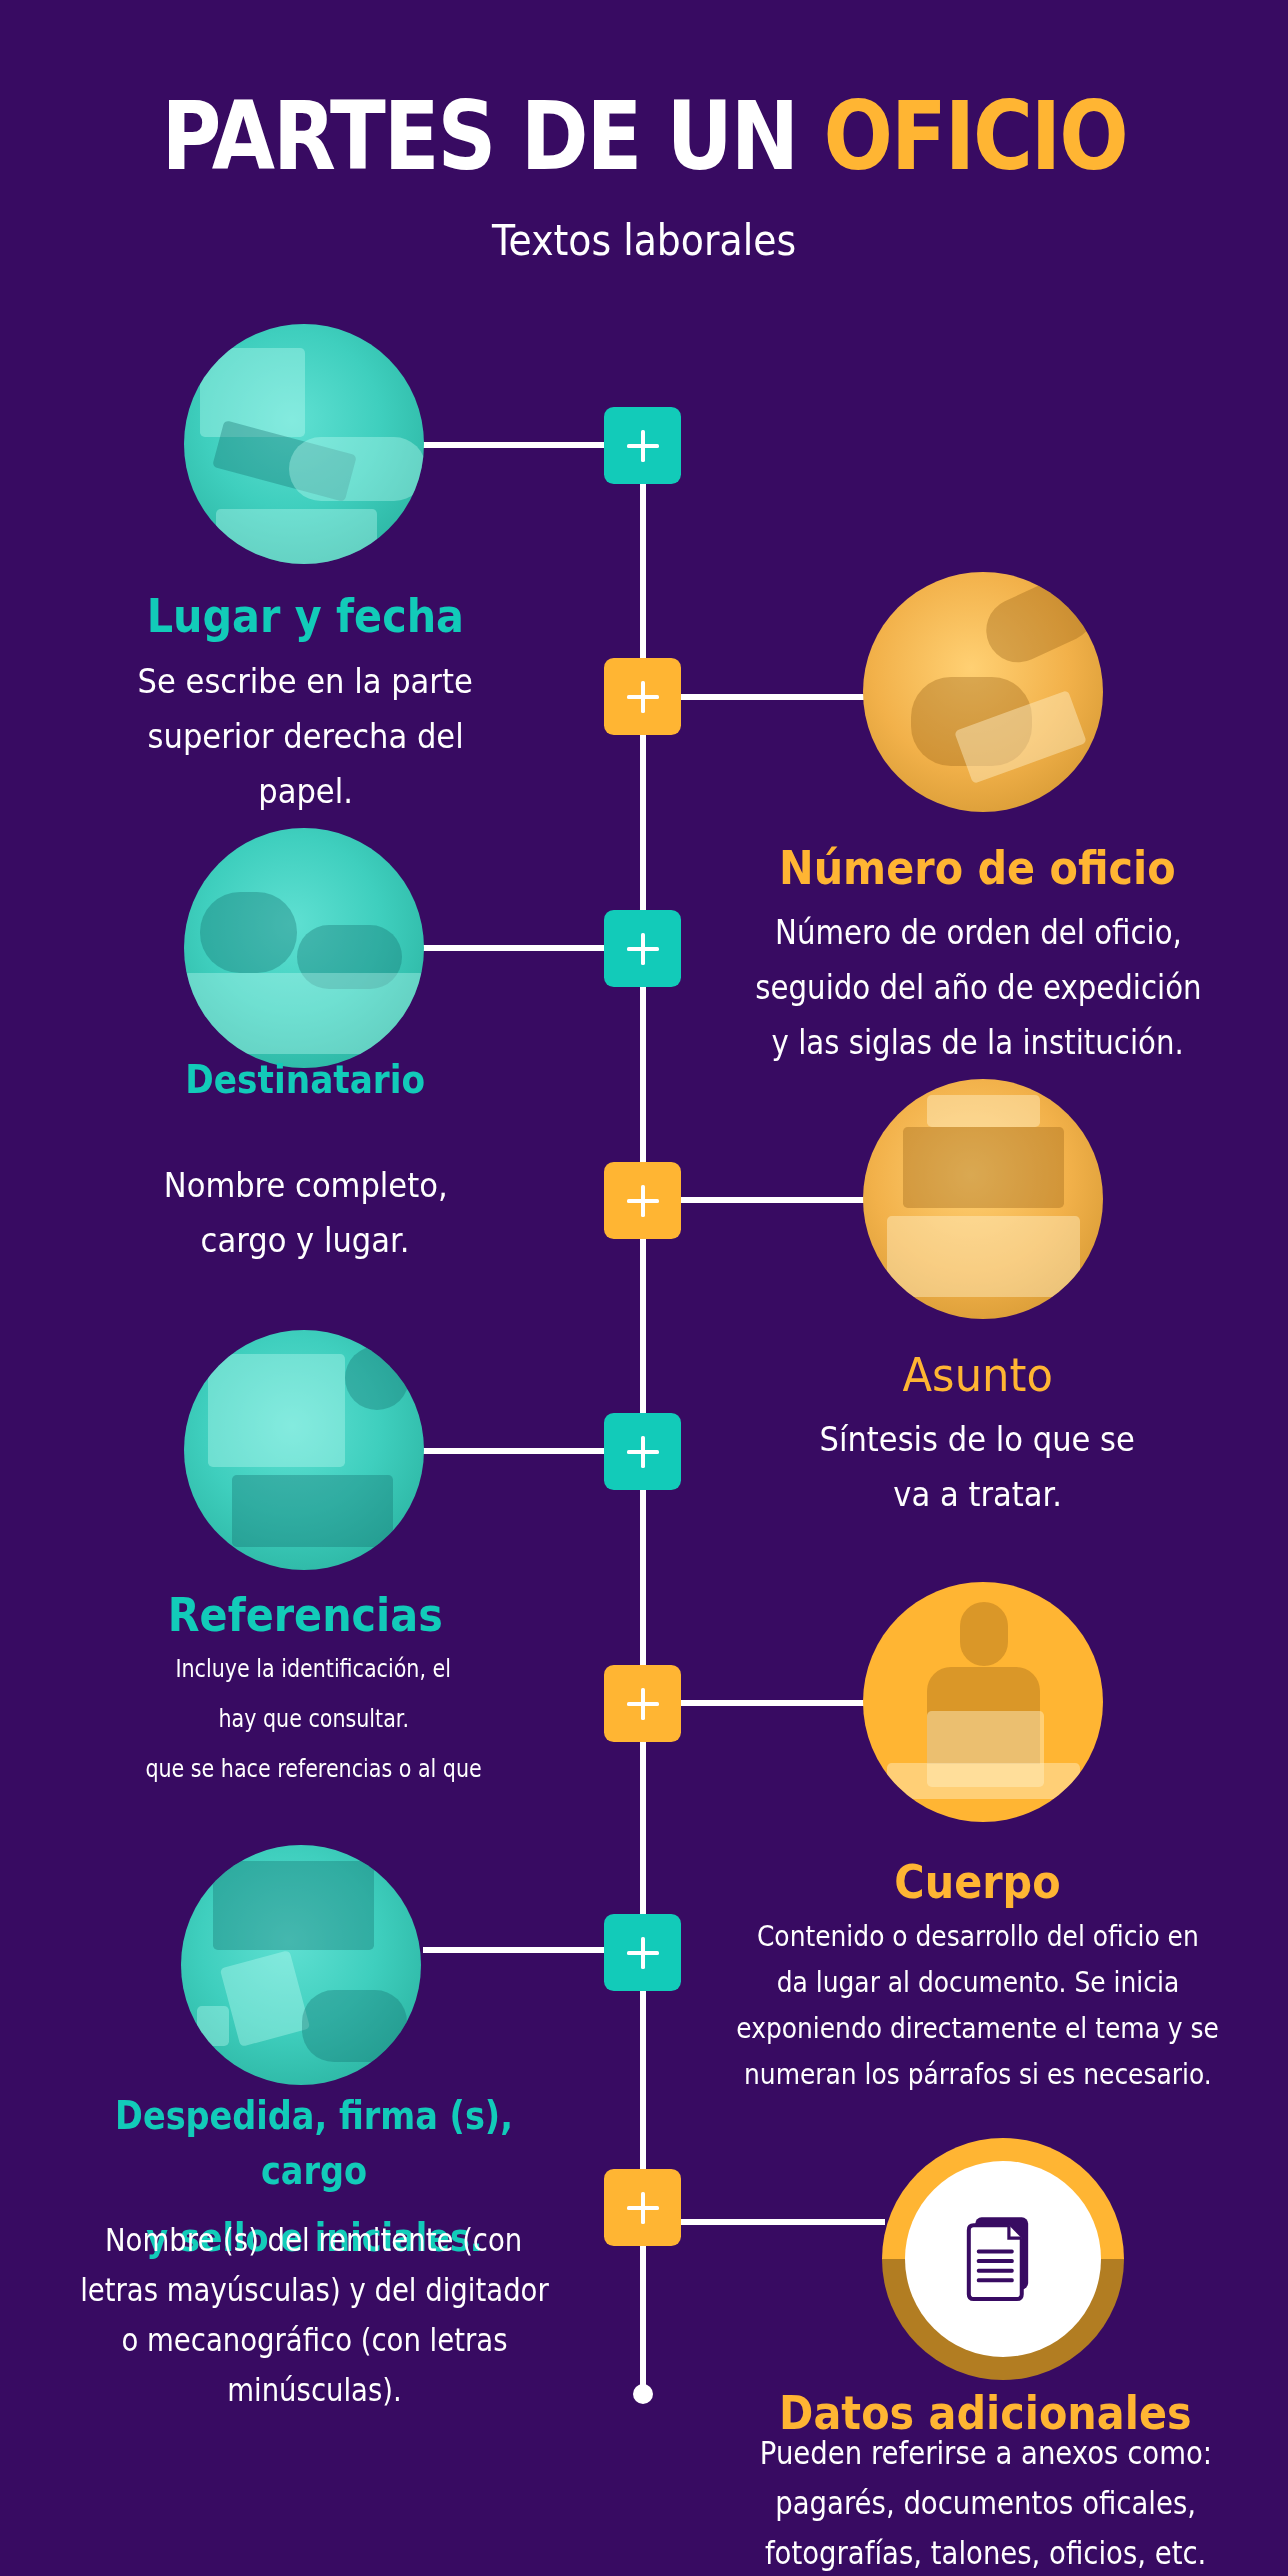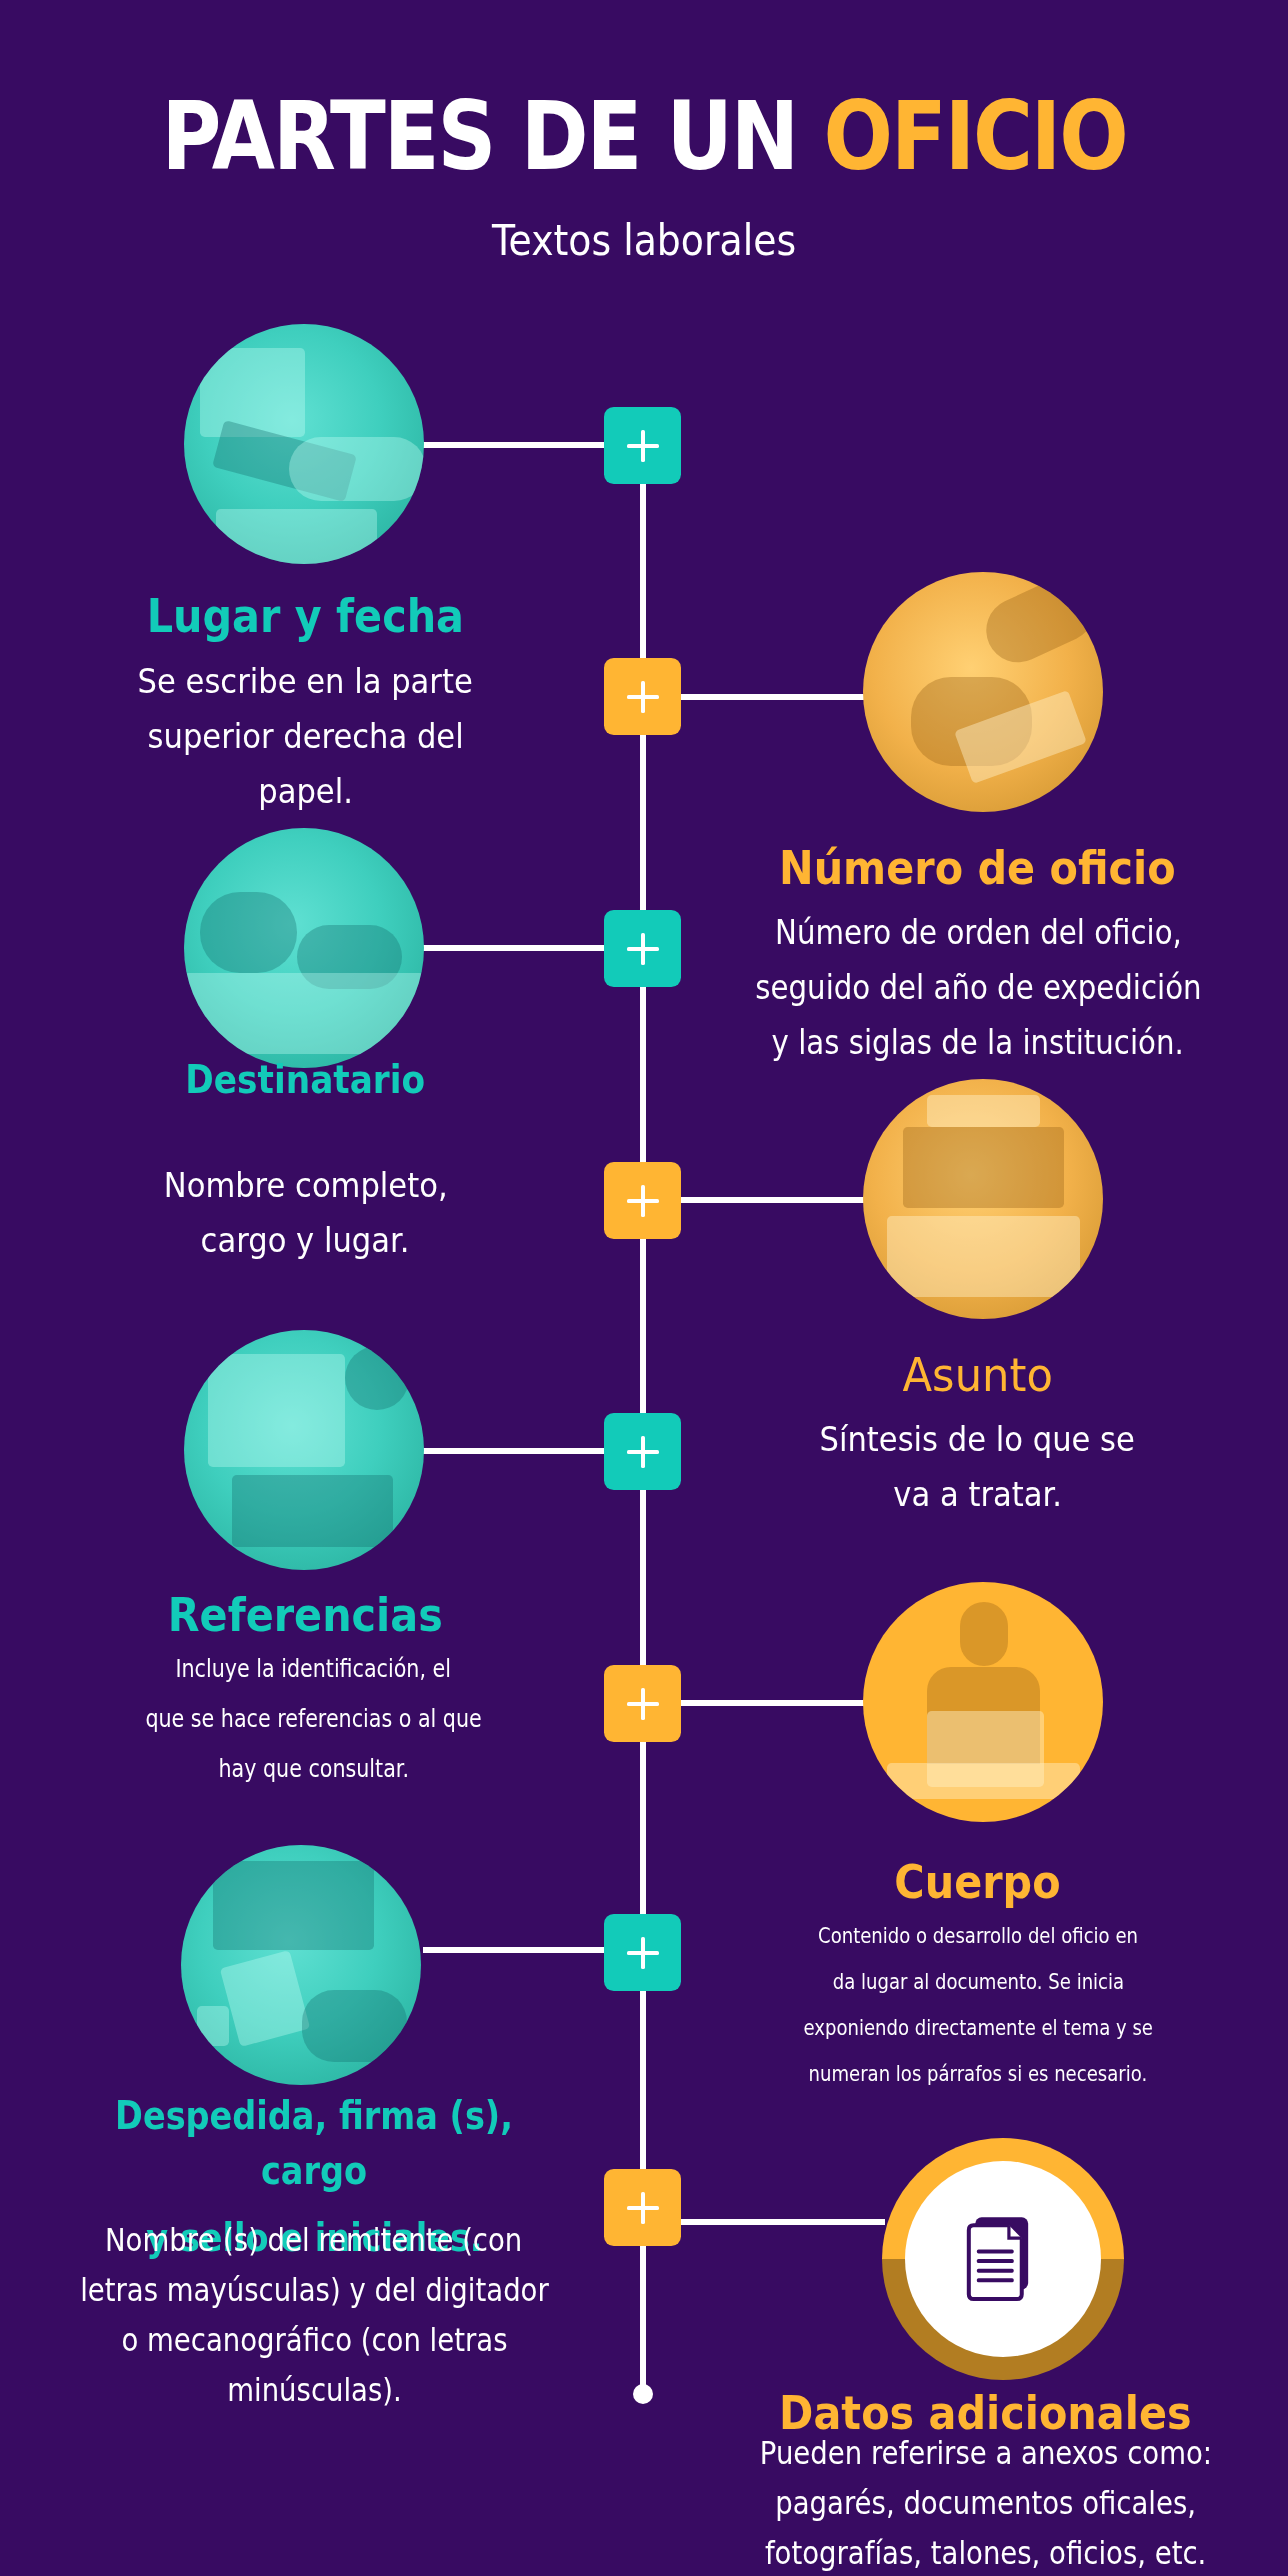--- a/index.html
+++ b/index.html
@@ -221,28 +221,28 @@
 <div class="desc" style="left:708px; top:1412px; width:539px; font-size:34px; line-height:55px;">
   <span class="line"><span class="squeeze" style="transform:scaleX(0.9);">Síntesis de lo que se</span></span>
   <span class="line"><span class="squeeze" style="transform:scaleX(0.9);">va a tratar.</span></span>
 </div>
 
 <div class="heading teal" style="left:48px; top:1583px; width:515px; font-size:47px; line-height:64px;">
   <span class="squeeze" style="transform:scaleX(0.88);">Referencias</span>
 </div>
 <div class="desc" style="left:40px; top:1644px; width:547px; font-size:24px; line-height:50px;">
   <span class="line"><span class="squeeze" style="transform:scaleX(0.86);">Incluye la identificación, el</span></span>
+  <span class="line"><span class="squeeze" style="transform:scaleX(0.86);">hay que consultar.</span></span>
   <span class="line"><span class="squeeze" style="transform:scaleX(0.86);">que se hace referencias o al que</span></span>
-  <span class="line"><span class="squeeze" style="transform:scaleX(0.86);">hay que consultar.</span></span>
 </div>
 
 <div class="heading orange" style="left:708px; top:1850px; width:539px; font-size:47px; line-height:64px;">
   <span class="squeeze" style="transform:scaleX(0.88);">Cuerpo</span>
 </div>
-<div class="desc" style="left:684px; top:1913px; width:588px; font-size:21px; line-height:46px;">
+<div class="desc" style="left:684px; top:1913px; width:588px; font-size:29px; line-height:46px;">
   <span class="line"><span class="squeeze" style="transform:scaleX(0.86);">Contenido o desarrollo del oficio en</span></span>
   <span class="line"><span class="squeeze" style="transform:scaleX(0.86);">da lugar al documento. Se inicia</span></span>
   <span class="line"><span class="squeeze" style="transform:scaleX(0.86);">exponiendo directamente el tema y se</span></span>
   <span class="line"><span class="squeeze" style="transform:scaleX(0.86);">numeran los párrafos si es necesario.</span></span>
 </div>
 
 <div class="heading teal" style="left:32px; top:2088px; width:564px; font-size:39px; line-height:55px;">
   <span class="line" style="display:block;"><span class="squeeze" style="transform:scaleX(0.86);">Despedida, firma (s), cargo</span></span>
   <span class="line" style="display:block;margin-top:12px;"><span class="squeeze" style="transform:scaleX(0.86);">y sello e iniciales.</span></span>
 </div>

